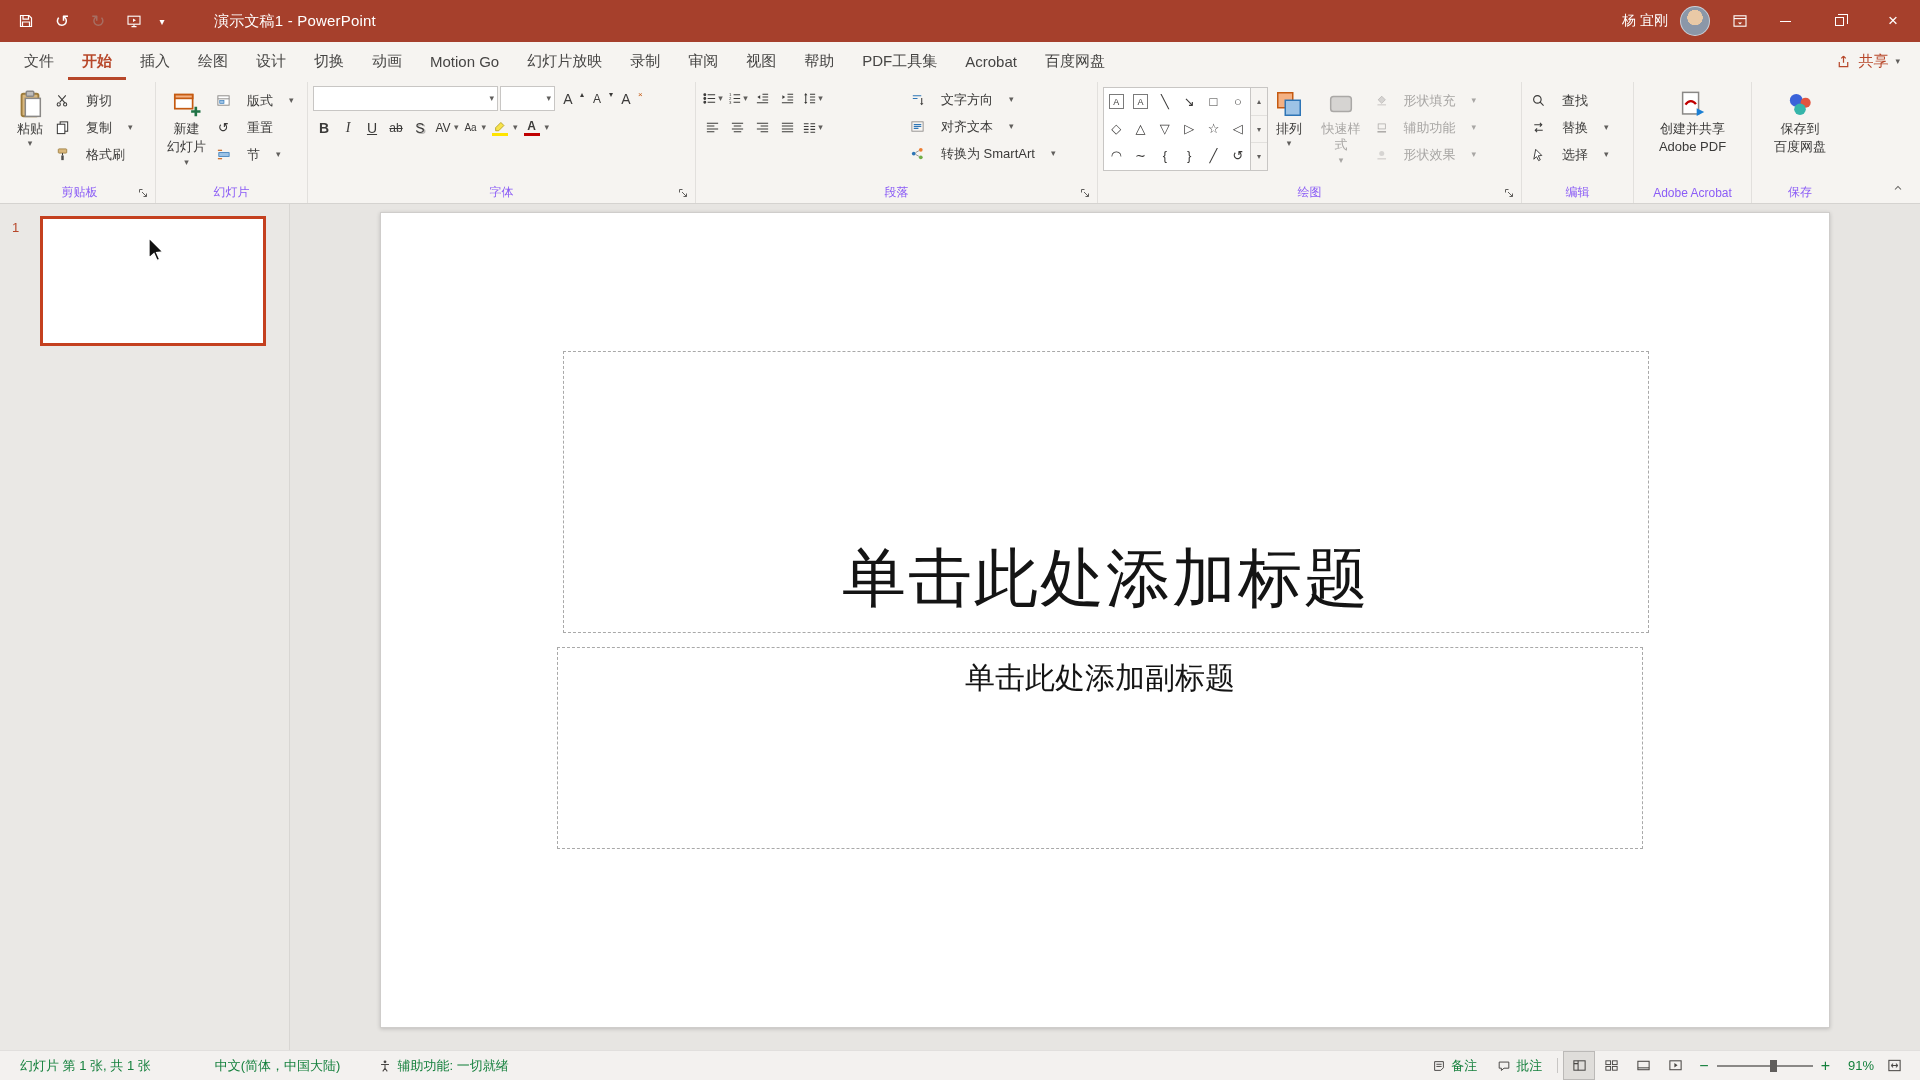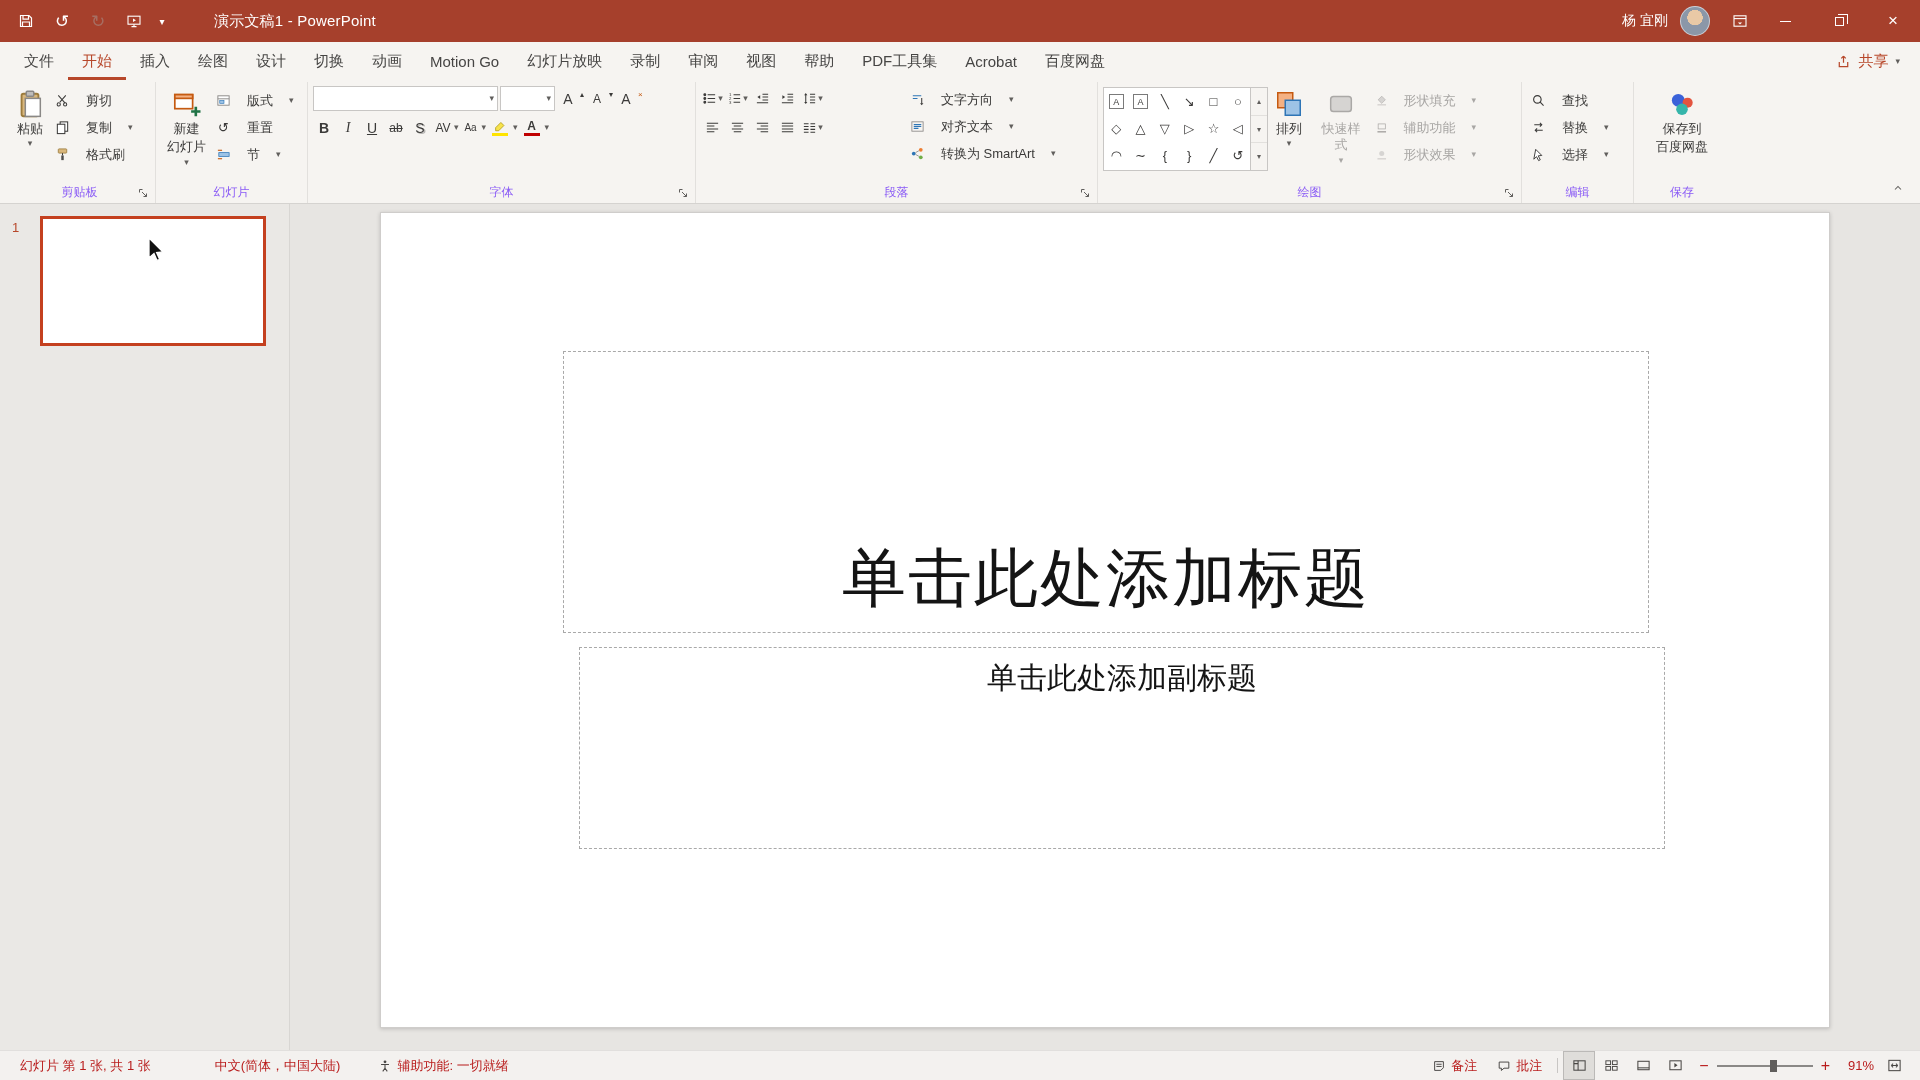--- a/index.html
+++ b/index.html
@@ -21,21 +21,21 @@
 .uname{font-size:14px;margin-right:12px}
 .avatar{width:30px;height:30px;border-radius:50%;margin-right:12px;background:radial-gradient(circle at 50% 38%,#e9c9a6 0 34%,#8b97a8 35% 100%);border:1px solid rgba(255,255,255,.55)}
 .winbtn{width:54px;height:42px;display:flex;align-items:center;justify-content:center;font-size:17px}
 .minbar{width:11px;height:1px;background:#fff}
 .restic{width:9px;height:9px;border:1px solid #fff;position:relative}
 .restic:before{content:"";position:absolute;left:2px;top:-4px;width:9px;height:9px;border:1px solid #fff;border-bottom:0;border-left:0}
 
 .tabrow{height:38px;background:#F6F4F1;display:flex;align-items:stretch;flex:0 0 auto}
 .tabs{display:flex;padding-left:10px}
 .tab{padding:0 14px;display:flex;align-items:center;font-size:15px;color:#464544}
-.tab.active{color:#B7472A;font-weight:400;box-shadow:inset 0 -3px 0 #B7472A}
+.tab.active{color:#B7472A;font-weight:700;box-shadow:inset 0 -3px 0 #B7472A}
 .sharebox{margin-left:auto;display:flex;align-items:center;gap:7px;padding:0 20px;color:#B7472A;font-size:15px}
 
 .ribbon{height:124px;background:#F6F4F1;display:flex;padding:2px 4px 0 4px;position:relative;border-bottom:1px solid #D5D3D0;flex:0 0 auto}
 .grp{display:flex;flex-direction:column;border-right:1px solid #E2E0DD;padding:0 5px}
 .gbody{flex:1;display:flex;align-items:flex-start;padding-top:2px}
 .glabel{height:21px;position:relative;display:flex;align-items:center;justify-content:center;font-size:12px;color:#8b5cf6}
 .launcher{position:absolute;right:0;bottom:3px;width:14px;height:14px;display:flex;align-items:center;justify-content:center}
 .bigbtn{height:97px;display:flex;flex-direction:column;align-items:center;justify-content:flex-start;padding:5px 6px 0;gap:2px;font-size:13px;line-height:1.25;text-align:center;color:#3b3a39}
 .col{display:flex;flex-direction:column;gap:2px;padding-top:4px}
 .srow{display:flex;align-items:center;gap:16px;height:25px;padding:0 4px;font-size:13px;white-space:nowrap}
@@ -64,24 +64,24 @@
 .main{flex:1;display:flex;min-height:0}
 .thumbs{width:290px;background:#EAE8E5;position:relative;flex:0 0 auto;border-right:1px solid #D8D6D3}
 .thumbnum{position:absolute;left:12px;top:16px;font-size:13px;color:#B7472A}
 .thumb{position:absolute;left:40px;top:12px;width:226px;height:130px;background:#fff;border:3px solid #C4401F}
 .cursor{position:absolute;left:146px;top:32px}
 .editor{flex:1;position:relative}
 .slide{position:absolute;left:50%;top:8px;transform:translateX(-50%);width:1450px;height:816px;background:#fff;border:1px solid #CFCDCB;box-shadow:0 1px 4px rgba(0,0,0,.18)}
 .ph{position:absolute;border:1px dashed #A9A9A9;display:flex;justify-content:center}
 .ph-title{left:182px;top:138px;width:1086px;height:282px;align-items:flex-end;padding-bottom:10px}
 .ph-title span{font-size:64px;color:#141414;letter-spacing:2px}
-.ph-sub{left:198px;top:434px;width:1086px;height:202px;align-items:flex-start;padding-top:10px}
+.ph-sub{left:176px;top:434px;width:1086px;height:202px;align-items:flex-start;padding-top:10px}
 .ph-sub span{font-size:30px;color:#141414}
 
-.statusbar{height:30px;background:#F3F1EF;border-top:1px solid #E1DFDD;display:flex;align-items:center;font-size:13px;color:#b91c1c;padding:0 10px;flex:0 0 auto}
+.statusbar{height:30px;background:#F3F1EF;border-top:1px solid #E1DFDD;display:flex;align-items:center;font-size:13px;color:#15803d;padding:0 10px;flex:0 0 auto}
 .sbitem{display:flex;align-items:center;gap:5px;padding:0 10px;height:100%}
 .sbright{margin-left:auto;display:flex;align-items:center;height:100%}
 .viewbtn{width:32px;height:100%;display:flex;align-items:center;justify-content:center}
 .viewbtn.active{background:#DFDDDA;box-shadow:inset 0 0 0 1px #BBB9B7}
 .zoomwrap{display:flex;align-items:center;gap:8px;padding:0 8px}
 .slider{width:96px;height:2px;background:#8A8886;position:relative}
 .sthumb{position:absolute;left:56%;top:-5px;width:7px;height:12px;background:#605E5C}
 .zoomlabel{width:40px;text-align:right;padding-right:4px}
 .sep{width:1px;height:15px;background:#C8C6C4;margin:0 5px;align-self:center}
 </style>
@@ -547,20 +547,36 @@
             <span>选择</span>
             <span class="dd">▾</span>
           </div>
         </div>
       </div>
       <div class="glabel">
           <span>编辑</span>
         </div>
     </div>
 
+    <div class="grp" style="width:118px">
+      <div class="gbody" style="justify-content:center;width:100%">
+        <div class="bigbtn">
+          <svg width="30" height="30" viewBox="0 0 16 16">
+              <rect x="3" y="1.8" width="8.5" height="11.5" fill="#fff" stroke="#8A8886" stroke-width=".8"></rect>
+              <path d="M4.5 8.3c1.8-2.4 4-2.4 5.6-.2" fill="none" stroke="#C00000" stroke-width="1.2"></path>
+              <path d="M10.5 10.2l4 2.1-4 2.1z" fill="#1B7FD4"></path>
+            </svg>
+          <span>创建并共享</span>
+          <span>Adobe PDF</span>
+        </div>
+      </div>
+      <div class="glabel">
+          <span>Adobe Acrobat</span>
+        </div>
+    </div>
 
     <div class="grp" style="width:96px;border-right:0">
       <div class="gbody" style="justify-content:center;width:100%">
         <div class="bigbtn">
           <svg width="30" height="30" viewBox="0 0 16 16">
               <circle cx="6" cy="6" r="3.4" fill="#3A62D9"></circle>
               <circle cx="11" cy="7.3" r="2.7" fill="#E3543F"></circle>
               <circle cx="8" cy="10.8" r="3.1" fill="#35B5AA"></circle>
             </svg>
           <span>保存到</span>

